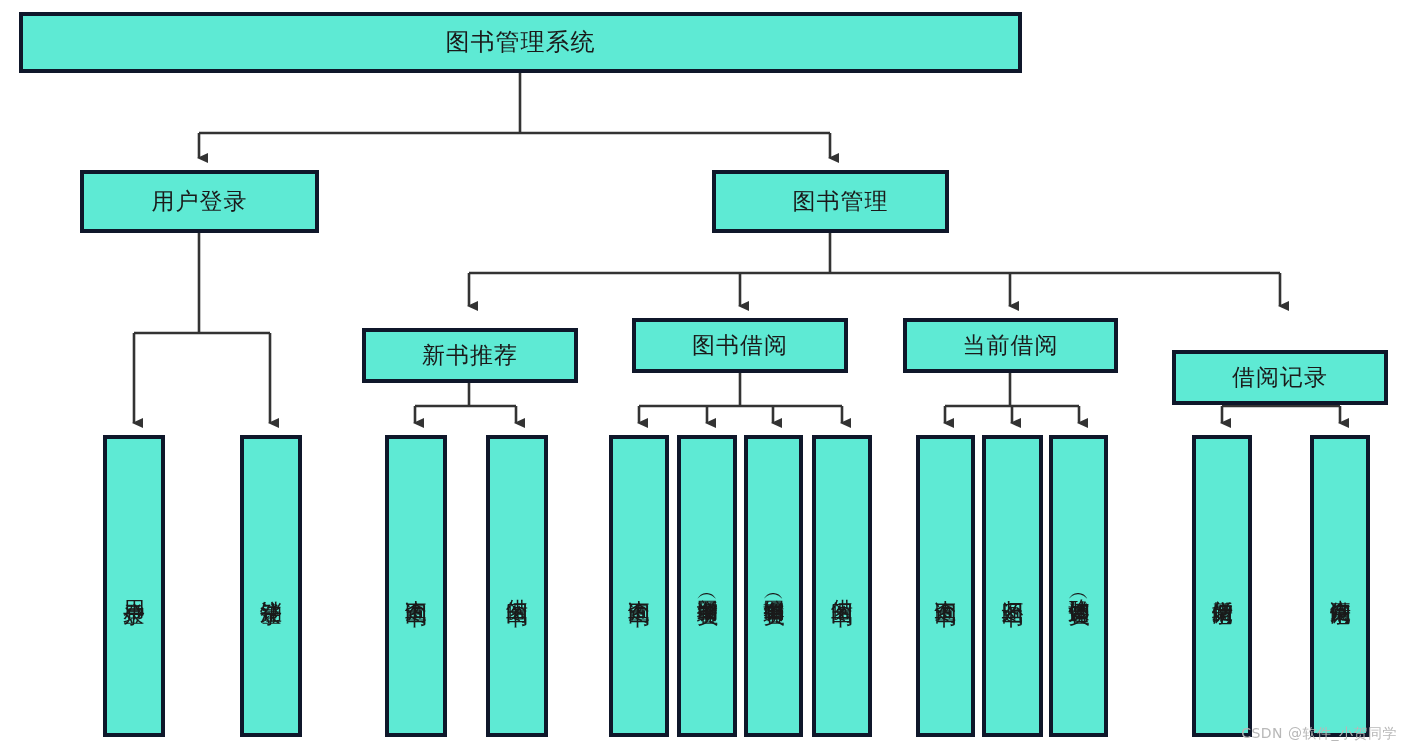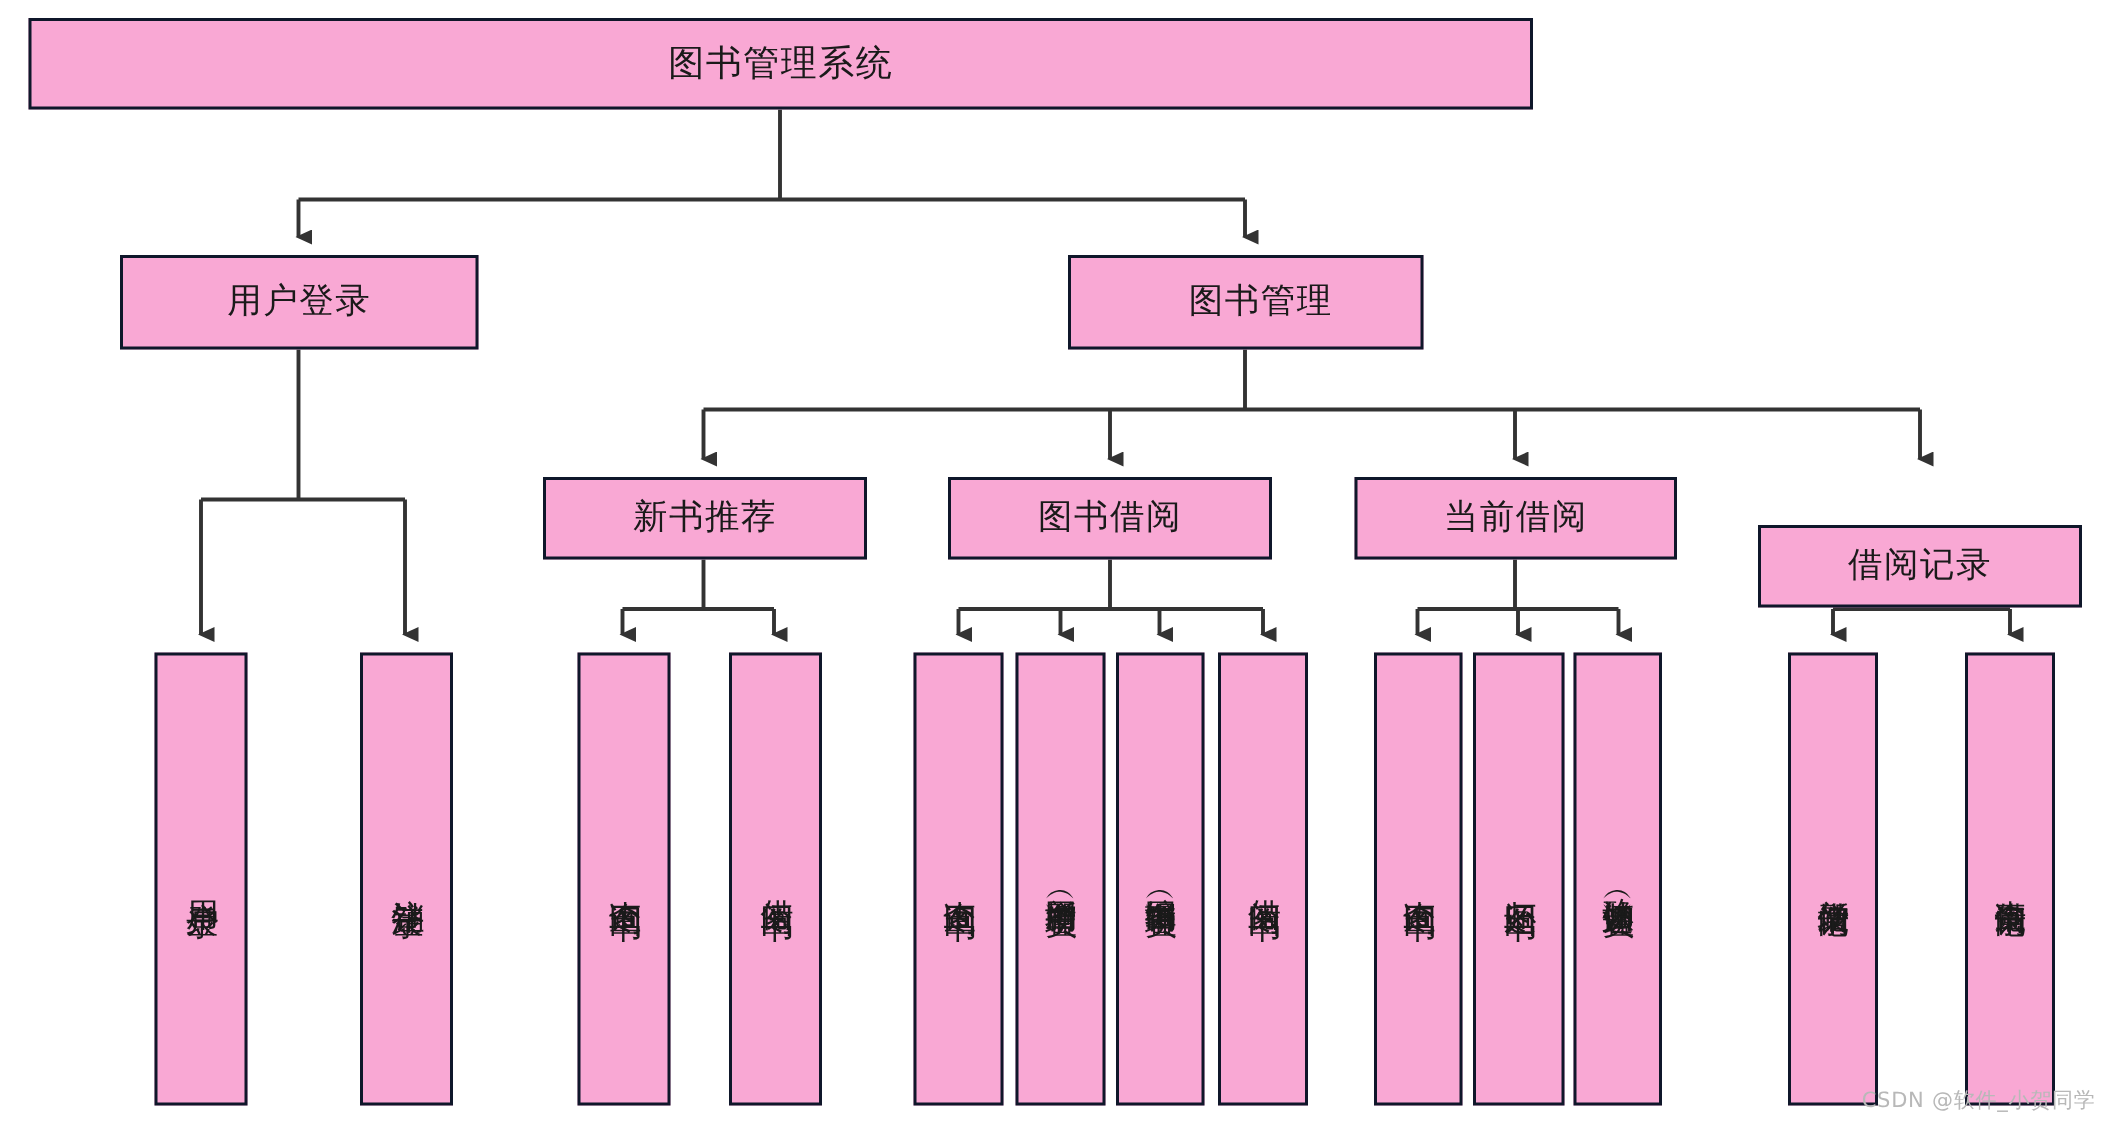--- a/index.html
+++ b/index.html
@@ -21,22 +21,22 @@
   #diagram-svg {
     position: absolute;
     left: 0;
     top: 0;
     width: 1405px;
     height: 747px;
   }
   .node {
     position: absolute;
     box-sizing: border-box;
-    border: 2px solid #0f172a;
-    background: #f9a8d4;
+    border: 4px solid #0f172a;
+    background: #5eead4;
     display: flex;
     align-items: center;
     justify-content: center;
     color: #1a1a1a;
   }
   .node-label {
     display: block;
     text-align: center;
     line-height: 1.35;
     color: #1a1a1a;
@@ -140,21 +140,21 @@
   </div>
 
   <div class="node horiz" style="left:80px; top:170px; width:239px; height:63px;">
     <span class="node-label">用户登录</span>
   </div>
 
   <div class="node horiz" style="left:712px; top:170px; width:237px; height:63px;padding-left:20px;">
     <span class="node-label">图书管理</span>
   </div>
 
-  <div class="node horiz" style="left:362px; top:318px; width:216px; height:55px;align-items:center;">
+  <div class="node horiz" style="left:362px; top:328px; width:216px; height:55px;align-items:center;">
     <span class="node-label">新书推荐</span>
   </div>
 
   <div class="node horiz" style="left:903px; top:318px; width:215px; height:55px;">
     <span class="node-label">当前借阅</span>
   </div>
 
   <div class="node horiz" style="left:632px; top:318px; width:216px; height:55px;">
     <span class="node-label">图书借阅</span>
   </div>

